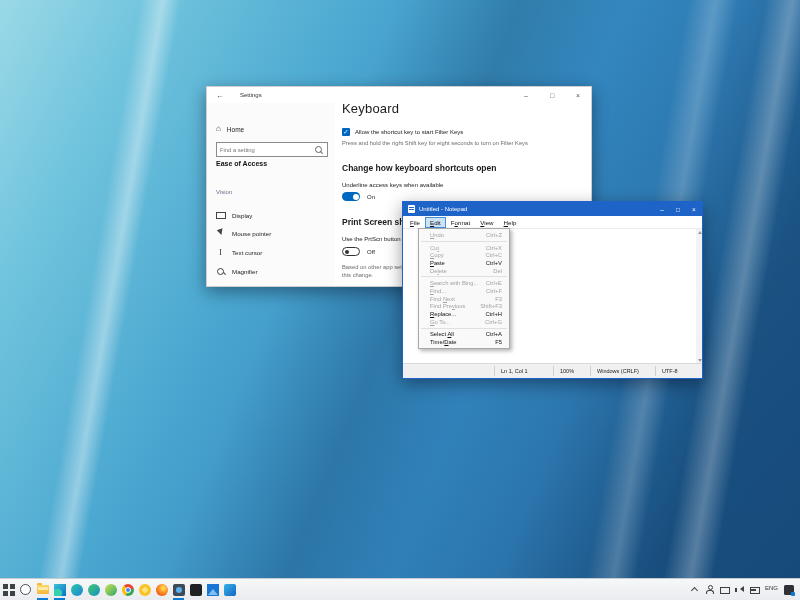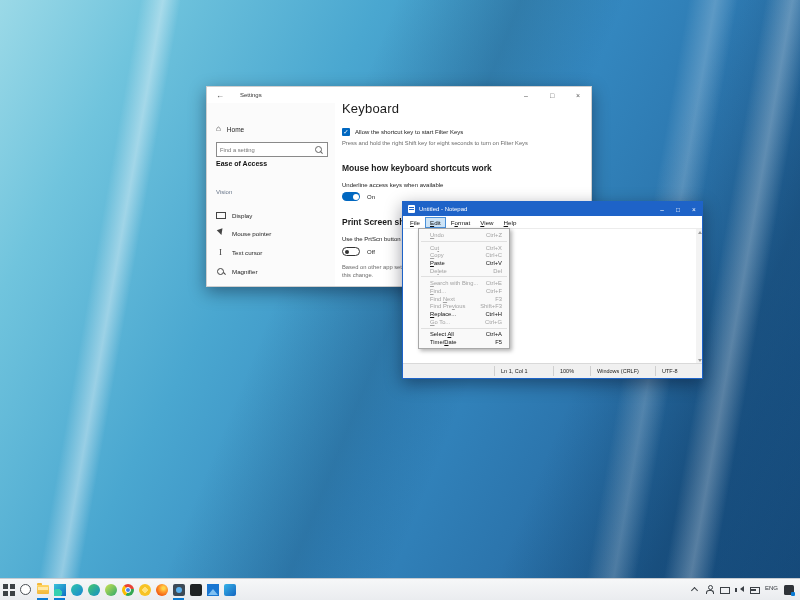--- a/index.html
+++ b/index.html
@@ -214,21 +214,21 @@
       </div>
   </div>
 
   <div class="s-content">
     <div class="page-title">Keyboard</div>
     <div class="chk-row">
       <span class="chk">✓</span>
       <span class="chk-label">Allow the shortcut key to start Filter Keys</span>
     </div>
     <div class="desc">Press and hold the right Shift key for eight seconds to turn on Filter Keys</div>
-    <div class="h2">Mouse how keyboard shortcuts work</div>
+    <div class="h2">Change how keyboard shortcuts open</div>
     <div class="lbl">Underline access keys when available</div>
     <div class="tgl-row">
       <span class="tgl-on"></span>
       <span class="tgl-lab">On</span>
     </div>
     <div class="h3">Print Screen shortcut</div>
     <div class="lbl2">Use the PrtScn button to open screen snipping</div>
     <div class="tgl-row2">
       <span class="tgl-off"></span>
       <span class="tgl-lab">Off</span>

